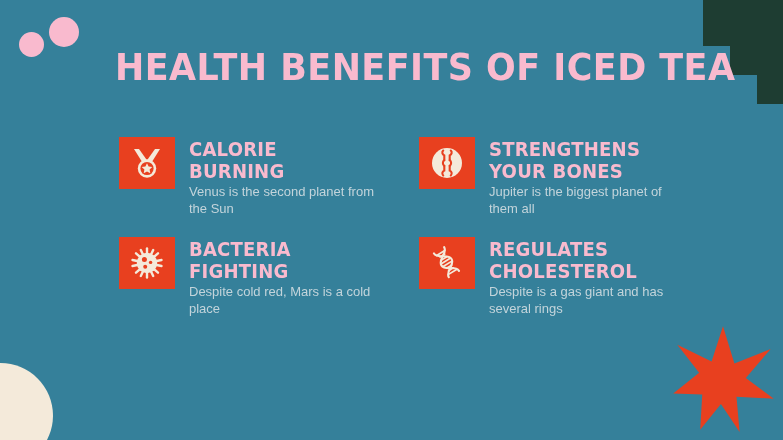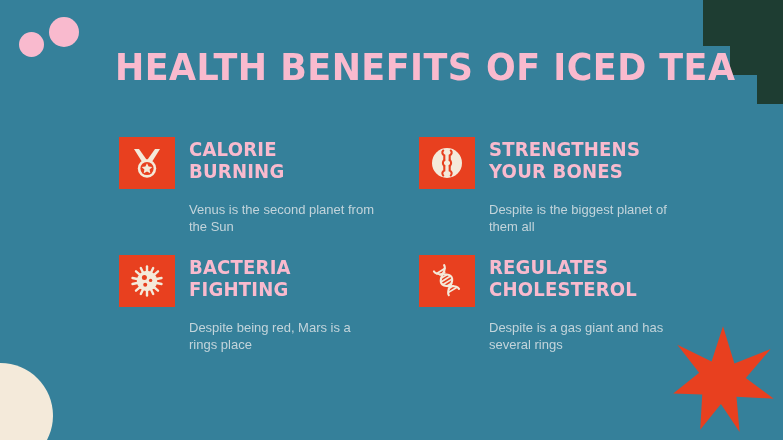--- a/index.html
+++ b/index.html
@@ -108,21 +108,21 @@
     line-height: 22px;
     font-weight: 700;
     color: #F9BACE;
     font-family: "DejaVu Sans", sans-serif;
     letter-spacing: 0.2px;
     transform: scaleX(0.95);
     transform-origin: left top;
     white-space: pre-line;
   }
   .feature-desc {
-    margin: 19px 0 0 0;
+    margin: 1px 0 0 0;
     font-size: 13px;
     line-height: 17px;
     color: #C3D4DB;
     font-family: "Liberation Sans", sans-serif;
     max-width: 190px;
   }
 </style>
 </head>
 <body>
 
@@ -174,21 +174,21 @@
             <path d="M14.3 14.2 C12.4 15.3 12.4 18.7 14.3 19.8"></path>
             <path d="M19.7 14.2 C21.6 15.3 21.6 18.7 19.7 19.8"></path>
             <path d="M14.3 19.8 L14.3 24.6 C12.6 25.4 11.4 27.7 13.2 29.5"></path>
             <path d="M19.7 19.8 L19.7 24.6 C21.4 25.4 22.6 27.7 20.8 29.5"></path>
           </g>
         </svg>
       </div>
       <div class="feature-text">
         <h2 class="feature-title">STRENGTHENS
 YOUR BONES</h2>
-        <p class="feature-desc">Despite is the biggest planet of them all</p>
+        <p class="feature-desc">Jupiter is the biggest planet of them all</p>
       </div>
     </div>
 
     <div class="feature">
       <div class="icon-tile">
         <svg width="32" height="32" viewBox="0 0 32 32">
           <g stroke="#F4EADA" stroke-width="2.4" stroke-linecap="round">
             <line x1="16" y1="16" x2="16" y2="1.5"></line>
             <line x1="16" y1="16" x2="22.2" y2="3"></line>
             <line x1="16" y1="16" x2="27" y2="6.3"></line>
@@ -206,21 +206,21 @@
           </g>
           <circle cx="16" cy="16" r="10.2" fill="#F4EADA"></circle>
           <circle cx="13.4" cy="12.6" r="2.5" fill="#E8401F"></circle>
           <circle cx="19.6" cy="15.4" r="1.7" fill="#E8401F"></circle>
           <circle cx="14.2" cy="19.8" r="2.0" fill="#E8401F"></circle>
         </svg>
       </div>
       <div class="feature-text">
         <h2 class="feature-title">BACTERIA
 FIGHTING</h2>
-        <p class="feature-desc">Despite being red, Mars is a rings place</p>
+        <p class="feature-desc">Despite cold red, Mars is a cold place</p>
       </div>
     </div>
 
     <div class="feature">
       <div class="icon-tile">
         <svg width="32" height="34" viewBox="0 0 32 34">
           <g transform="rotate(-32 16 17)">
             <g fill="none" stroke="#F4EADA" stroke-width="2.1" stroke-linecap="round">
               <path d="M10 2 C10 9, 22 9, 22 16 C22 23, 10 23, 10 30"></path>
               <path d="M22 2 C22 9, 10 9, 10 16 C10 23, 22 23, 22 30"></path>

